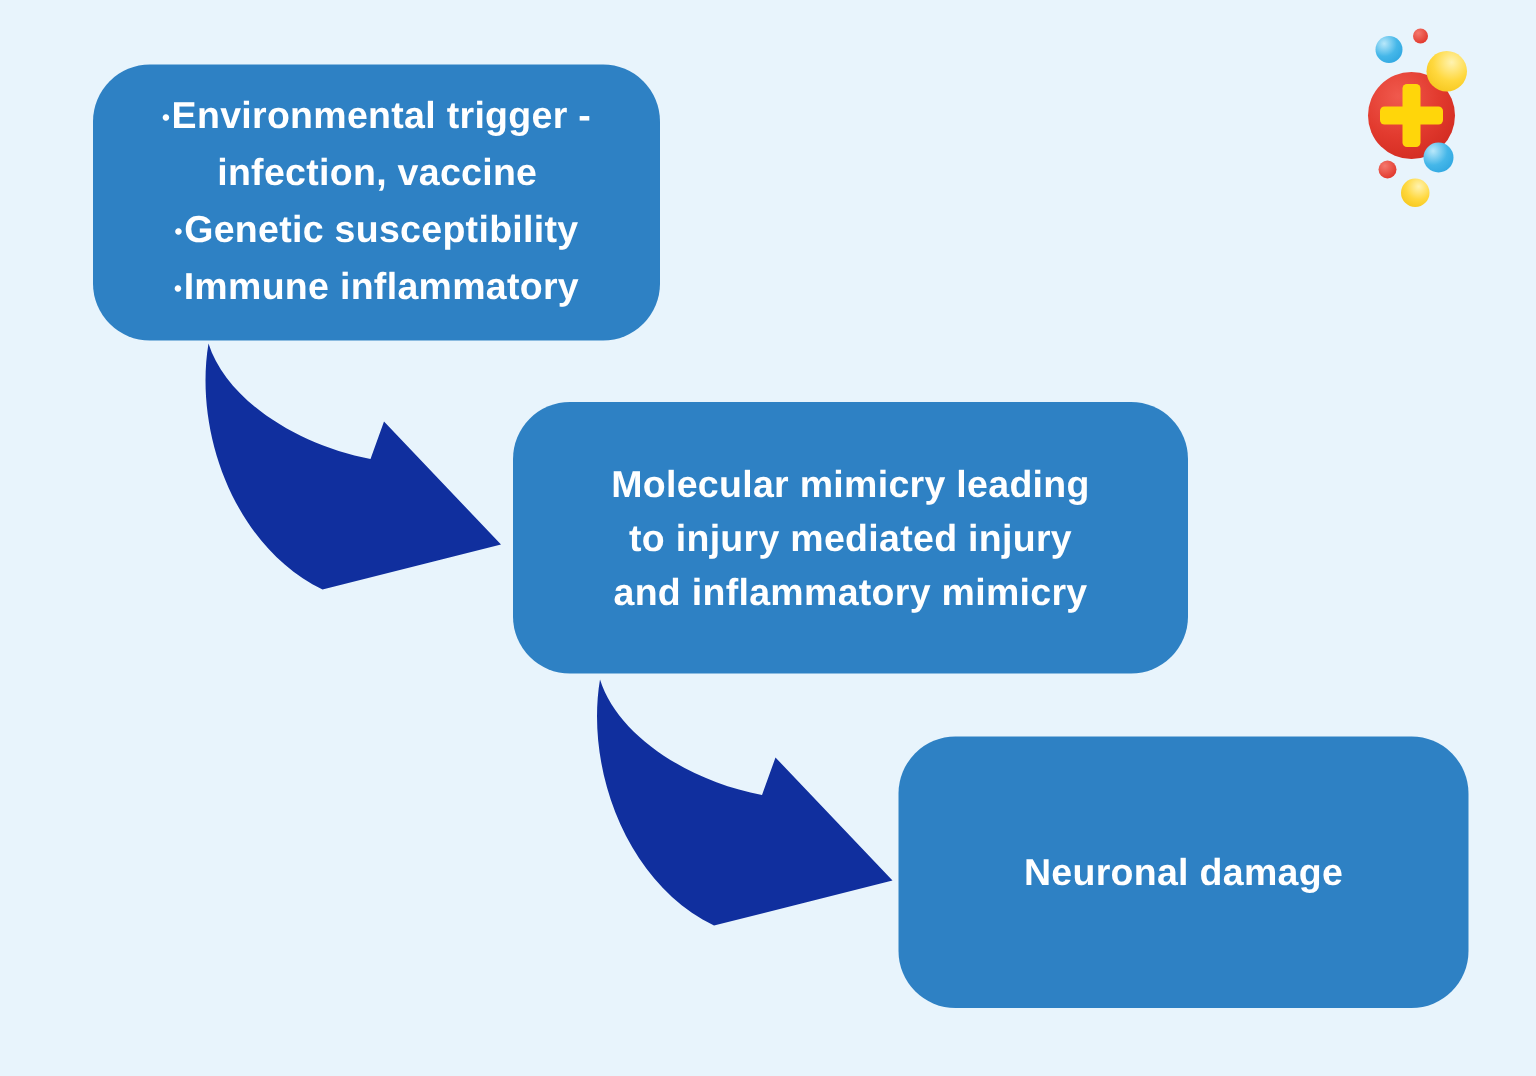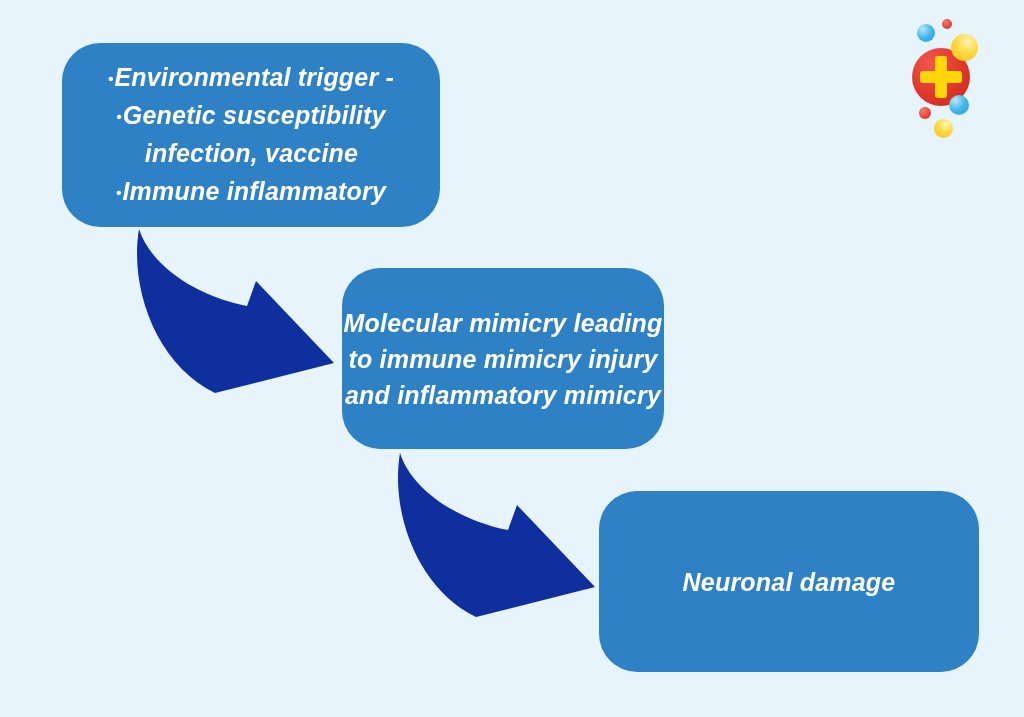--- a/index.html
+++ b/index.html
@@ -30,30 +30,29 @@
     background:var(--color-box,#2e81c4);
     border-radius:38px;
     color:var(--color-boxText,#fff);
     display:flex;flex-direction:column;
     align-items:center;justify-content:center;
     text-align:center;
     font-weight:bold;
     font-size:25px;
     line-height:36px;
     letter-spacing:0.2px;
-    font-style:italic;
   }
   .flow-box .line{white-space:nowrap;}
   .flow-box .bullet{
     font-size:15px;
     vertical-align:2px;
     margin-right:1px;
   }
   #box-trigger{left:62px;top:43px;width:378px;height:184px;}
-  #box-mechanism{left:342px;top:268px;width:322px;height:181px;}
+  #box-mechanism{left:342px;top:268px;width:450px;height:181px;}
   #box-outcome{left:599px;top:491px;width:380px;height:181px;}
   .flow-arrow{position:absolute;color:var(--color-arrow,#102f9e);}
   #arrow-1{left:133px;top:227px;}
   #arrow-2{left:394px;top:451px;}
   .logo{
     position:absolute;left:905px;top:10px;width:90px;height:135px;
   }
   .ball{position:absolute;border-radius:50%;}
   .ball.red-main{
     left:7px;top:38px;width:58px;height:58px;
@@ -84,38 +83,38 @@
   .plus-bar.h{left:15px;top:61px;width:42px;height:12px;}
   .plus-bar.v{left:30px;top:46px;width:12px;height:42px;}
 </style>
 </head>
 <body>
 
 <div class="stage">
 
   <div class="flow-box" id="box-trigger">
     <div class="line"><span class="bullet">•</span><span>Environmental trigger -</span></div>
+    <div class="line"><span class="bullet"></span><span>infection, vaccine</span></div>
     <div class="line"><span class="bullet">•</span><span>Genetic susceptibility</span></div>
-    <div class="line"><span class="bullet"></span><span>infection, vaccine</span></div>
     <div class="line"><span class="bullet">•</span><span>Immune inflammatory</span></div>
   </div>
 
   <svg class="flow-arrow" id="arrow-1" width="202" height="172" viewBox="0 0 202 172" aria-hidden="true">
     <path fill="currentColor" d="M 6 2
              C -4 62, 24 138, 82 166
              L 201 136
              L 123 54
              L 114 79
              C 66 70, 18 40, 6 2
              Z"></path>
   </svg>
 
   <div class="flow-box" id="box-mechanism">
     <div class="line"><span>Molecular mimicry leading</span></div>
-    <div class="line"><span>to immune mimicry injury</span></div>
+    <div class="line"><span>to injury mediated injury</span></div>
     <div class="line"><span>and inflammatory mimicry</span></div>
   </div>
 
   <svg class="flow-arrow" id="arrow-2" width="202" height="172" viewBox="0 0 202 172" aria-hidden="true">
     <path fill="currentColor" d="M 6 2
              C -4 62, 24 138, 82 166
              L 201 136
              L 123 54
              L 114 79
              C 66 70, 18 40, 6 2

